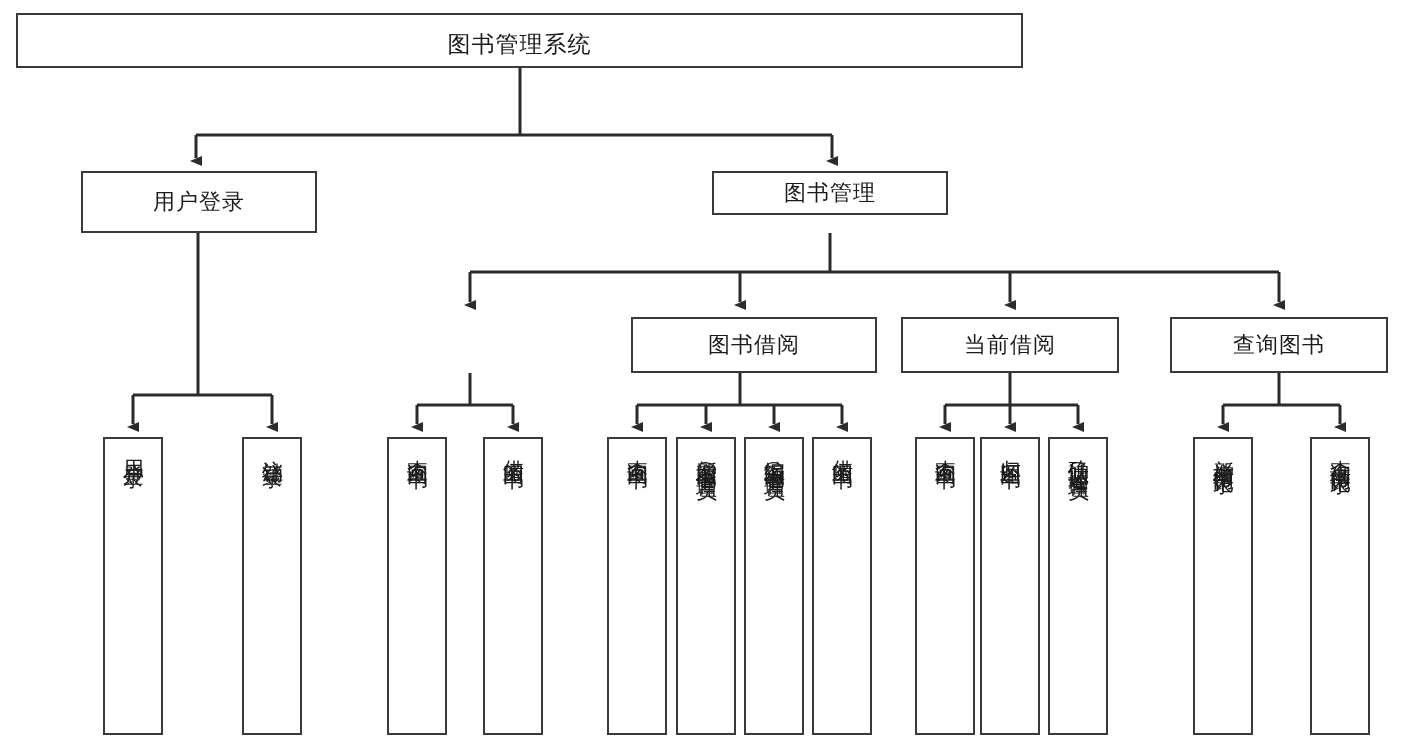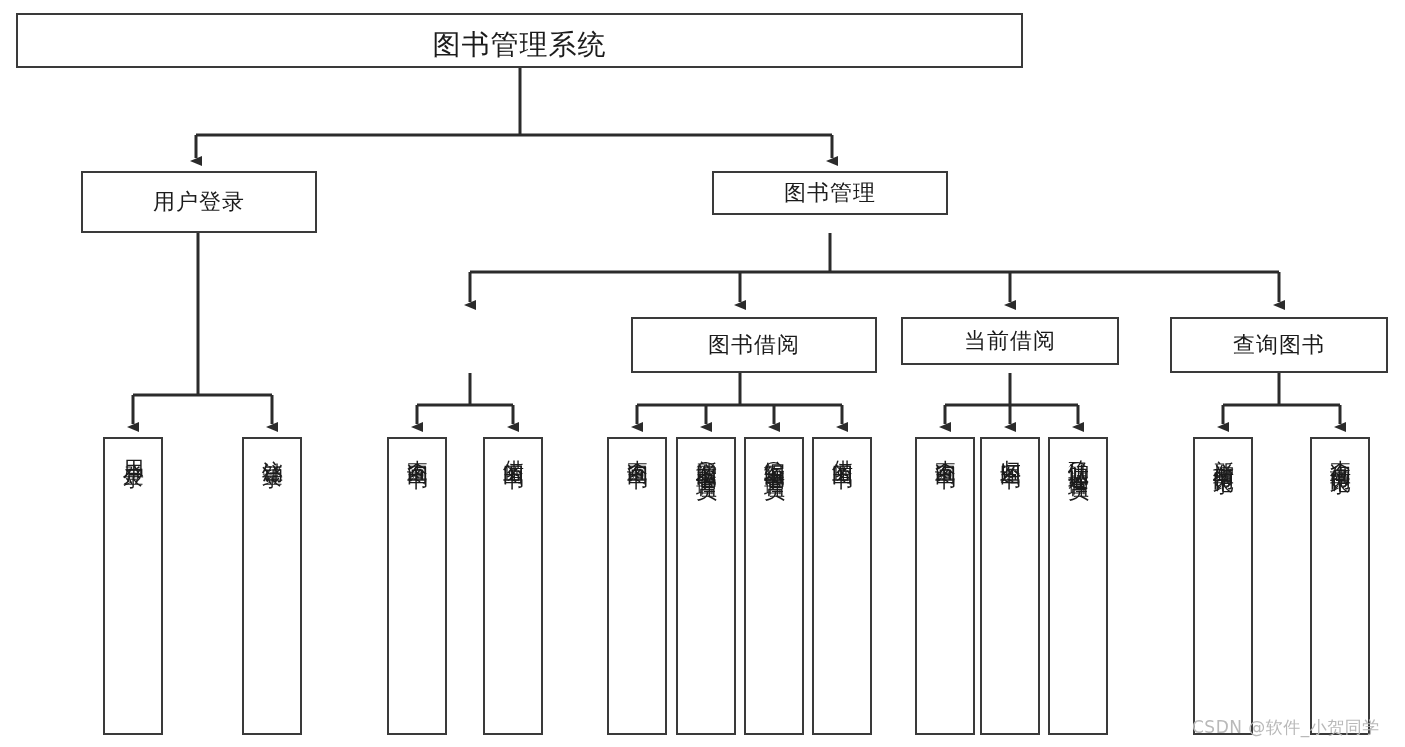--- a/index.html
+++ b/index.html
@@ -8,21 +8,21 @@
   #canvas{position:relative;width:1405px;height:747px;background:#ffffff;overflow:hidden;}
   svg.lines{position:absolute;left:0;top:0;width:1405px;height:747px;pointer-events:none;}
 
   .node{position:absolute;box-sizing:border-box;background:#ffffff;border:2px solid #3a3a3a;
         display:flex;align-items:center;justify-content:center;color:#1b1b1b;}
   .node .lbl{display:block;text-align:center;line-height:1.12;}
 
   
   .h-node .lbl{writing-mode:horizontal-tb;font-size:22px;letter-spacing:1px;}
   .root{font-size:23px;}
-  .root .lbl{font-size:28px;margin-top:8px;}
+  .root .lbl{font-size:23px;margin-top:8px;}
 
   
   .leaf{align-items:flex-start;justify-content:center;padding-top:4px;}
   .leaf .lbl{
     writing-mode:vertical-rl;
     text-orientation:upright;
     font-size:21px;
     letter-spacing:3px;
     line-height:1;
     white-space:nowrap;
@@ -92,21 +92,21 @@
   <div class="node h-node" style="left:81px;top:171px;width:236px;height:62px;">
     <span class="lbl">用户登录</span>
   </div>
   <div class="node h-node" style="left:712px;top:171px;width:236px;height:44px;">
     <span class="lbl">图书管理</span>
   </div>
 
   <div class="node h-node" style="left:631px;top:317px;width:246px;height:56px;">
     <span class="lbl">图书借阅</span>
   </div>
-  <div class="node h-node" style="left:901px;top:317px;width:218px;height:48px;">
+  <div class="node h-node" style="left:901px;top:317px;width:218px;height:56px;">
     <span class="lbl">当前借阅</span>
   </div>
   <div class="node h-node" style="left:1170px;top:317px;width:218px;height:56px;">
     <span class="lbl">查询图书</span>
   </div>
 
   <div class="node leaf" style="left:103px;top:437px;width:60px;height:298px;">
     <span class="lbl">用户登录</span>
   </div>
   <div class="node leaf" style="left:242px;top:437px;width:60px;height:298px;">
@@ -143,15 +143,14 @@
     <span class="lbl">确认归还（管理员）</span>
   </div>
 
   <div class="node leaf" style="left:1193px;top:437px;width:60px;height:298px;">
     <span class="lbl">新增借阅记录</span>
   </div>
   <div class="node leaf" style="left:1310px;top:437px;width:60px;height:298px;">
     <span class="lbl">查询借阅记录</span>
   </div>
 
-  <div class="watermark" style="left:1192px;top:716px;">CSDN @软件_小贺同学</div>
 
 </div>
 
 </body></html>

